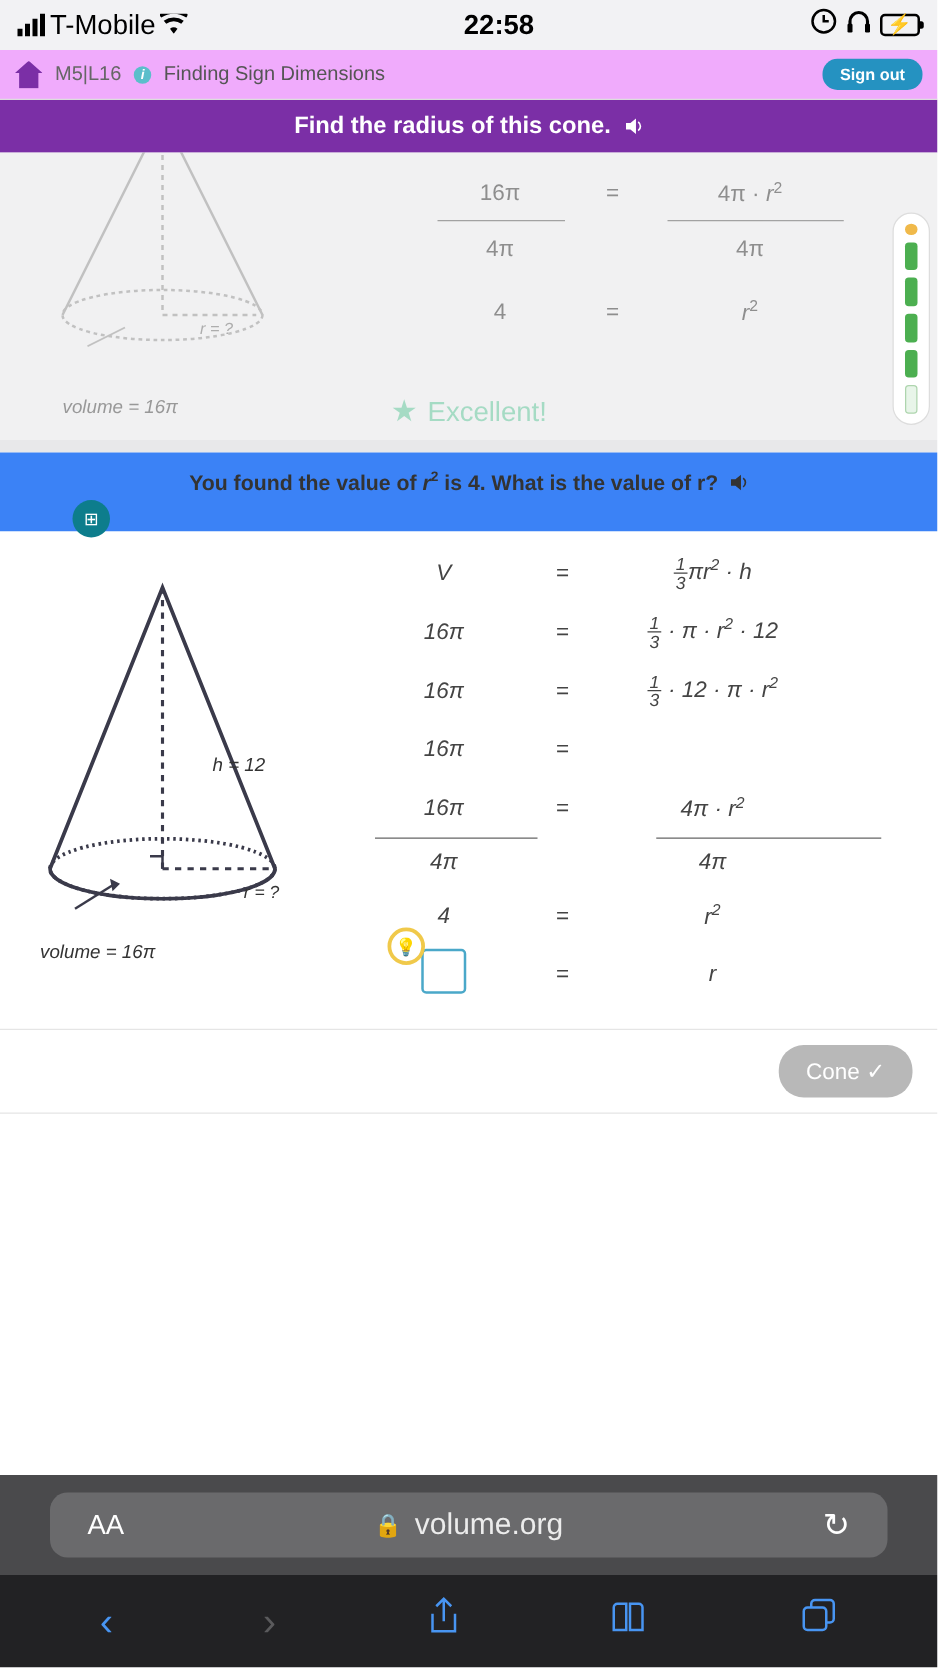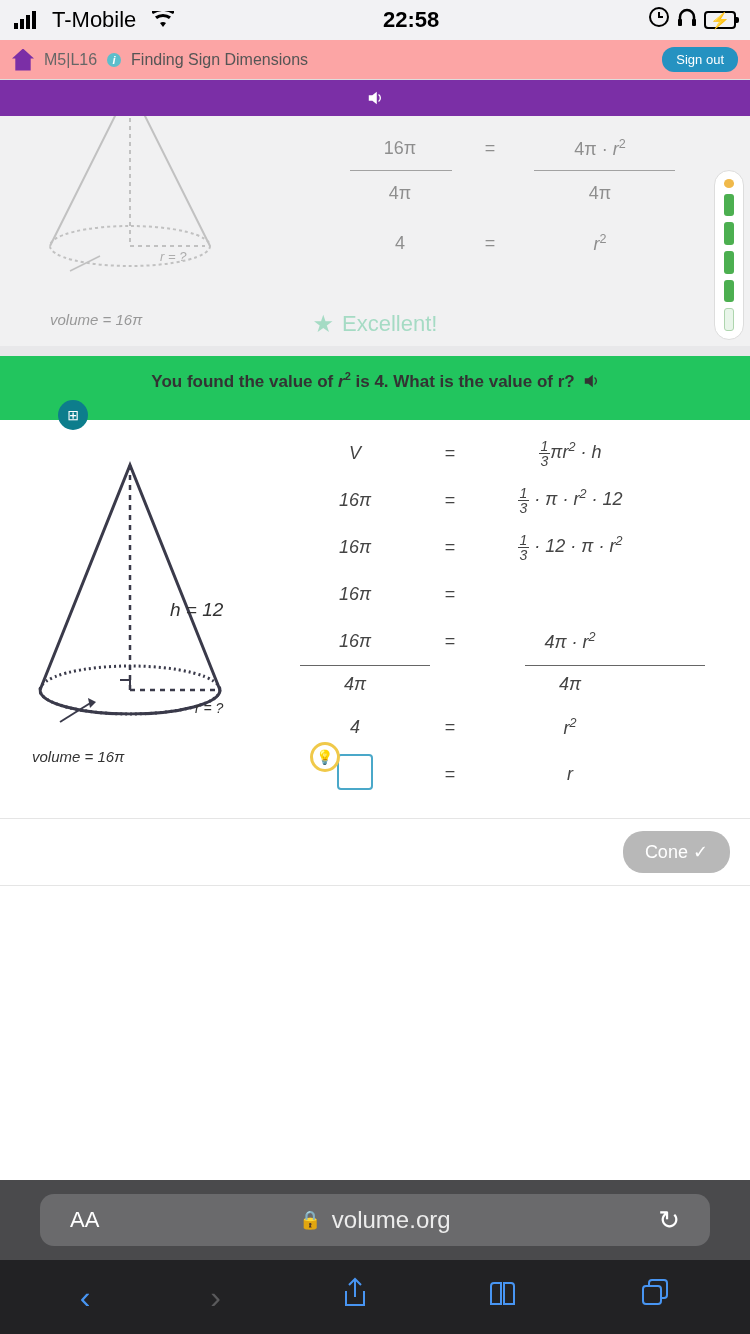--- a/index.html
+++ b/index.html
@@ -1,36 +1,36 @@
 <!DOCTYPE html>
 <html><head>
 <meta charset="utf-8">
 <style>
 * { margin:0; padding:0; box-sizing:border-box; font-family:-apple-system,Helvetica,Arial,sans-serif; }
 body { width:750px; height:1334px; background:#fff; position:relative; overflow:hidden; }
 
 
 .status-bar { height:40px; background:#f2f2f4; display:flex; align-items:center; justify-content:space-between; padding:0 14px; font-size:22px; font-weight:500; color:#000; }
-.status-left { display:flex; align-items:center; gap:16px; }
+.status-left { display:flex; align-items:center; gap:4px; }
 .signal-bars { display:flex; align-items:flex-end; gap:2px; }
 .signal-bars span { display:block; width:4px; background:#000; }
 .sb1{height:6px}.sb2{height:10px}.sb3{height:14px}.sb4{height:18px}
 .status-center { font-weight:600; }
 .status-right { display:flex; align-items:center; gap:6px; }
 .battery-ic{width:32px;height:18px;border:2px solid #000;border-radius:4px;position:relative;display:flex;align-items:center;justify-content:center;color:#f5b800;font-size:16px;font-weight:bold}
 .battery-ic::after{content:"";position:absolute;right:-5px;top:4px;width:3px;height:6px;background:#000;border-radius:0 2px 2px 0}
 
 
-.app-header { height:40px; background:#fca5a5; border-bottom:1px solid #ddd; display:flex; align-items:center; justify-content:space-between; padding:0 12px; }
+.app-header { height:40px; background:#f0abfc; border-bottom:1px solid #ddd; display:flex; align-items:center; justify-content:space-between; padding:0 12px; }
 .app-header-left { display:flex; align-items:center; gap:10px; }
 .home-ic{width:22px;height:22px;background:#7b2fa6;clip-path:polygon(50% 0,100% 45%,85% 45%,85% 100%,15% 100%,15% 45%,0 45%)}
 .lesson-id{font-size:16px;font-weight:500;color:#666}
 .info-ic{width:14px;height:14px;border-radius:50%;background:#5bbecb;color:#fff;font-size:11px;font-weight:bold;display:flex;align-items:center;justify-content:center;font-style:italic}
 .lesson-title{font-size:16px;color:#555;font-weight:500}
-.signout-btn{background:#2592c1;color:#fff;font-size:13px;padding:5px 14px;border-radius:12px;border:none;font-weight:400}
+.signout-btn{background:#2592c1;color:#fff;font-size:13px;padding:5px 14px;border-radius:12px;border:none;font-weight:700}
 
 
 .purple-banner{background:#7b2fa6;color:#fff;text-align:center;padding:10px 0;font-size:19px;font-weight:600;display:flex;align-items:center;justify-content:center;gap:10px}
 .sound-ic{width:16px;height:16px;display:inline-flex;align-items:center}
 .sound-ic svg{fill:#fff}
 
 
 .faded-section{background:#e8e8ea;padding:10px 20px 30px;opacity:0.6;position:relative;height:230px;overflow:hidden}
 .faded-cone{position:absolute;left:30px;top:-40px;width:200px;height:200px}
 .faded-vol-lbl{position:absolute;left:50px;top:195px;font-size:15px;font-style:italic;color:#555}
@@ -43,31 +43,31 @@
 
 .progress-sidebar{position:absolute;right:6px;top:170px;width:30px;height:170px;background:#fff;border:1px solid #ddd;border-radius:15px;padding:8px 4px;display:flex;flex-direction:column;align-items:center;gap:6px;z-index:5}
 .progress-dot{width:8px;height:8px;border-radius:50%;background:#ccc}
 .progress-seg{width:10px;height:26px;border-radius:3px}
 .pseg-g{background:#4caf50}.pseg-e{background:#e8f5e9;border:1px solid #aed5ae}
 
 
 .divider{height:10px;background:#e8e8ea}
 
 
-.question-section{background:#22c55e;padding:14px 20px 20px}
+.question-section{background:#3b82f6;padding:14px 20px 20px}
 .question-text{text-align:center;font-size:17px;font-weight:600;color:#333;display:flex;align-items:center;justify-content:center;gap:8px;margin-bottom:8px}
 .question-text sup{font-size:11px}
 .sound-ic2 svg{fill:#333}
 .calc-ic{position:absolute;left:58px;top:400px;width:30px;height:30px;background:#0d7d8c;border-radius:50%;display:flex;align-items:center;justify-content:center;color:#fff;font-size:14px;z-index:4}
 
 
 .main-content{display:flex;padding:10px 20px 20px;position:relative}
 .cone-area{width:260px;position:relative;height:350px}
 .cone-svg{width:220px;height:280px;margin-top:20px}
-.h-label{position:absolute;left:150px;top:169px;font-size:19px;font-style:italic;color:#333}
+.h-label{position:absolute;left:150px;top:169px;font-size:15px;font-style:italic;color:#333}
 .r-label{position:absolute;left:175px;top:270px;font-size:14px;font-style:italic;color:#333}
 .vol-label{position:absolute;left:12px;top:318px;font-size:15px;font-style:italic;color:#333}
 
 .equations{flex:1;padding-left:20px;font-size:18px;color:#444}
 .eqrow{display:flex;align-items:center;height:47px}
 .eql{width:130px;text-align:center;font-style:italic}
 .eqm{width:60px;text-align:center}
 .eqr{width:180px;text-align:center;font-style:italic}
 .eqr .frac,.eql .frac{display:inline-flex;flex-direction:column;font-size:14px;vertical-align:middle;line-height:1}
 .frac .fn,.frac .fd{padding:0 2px}
@@ -130,20 +130,21 @@
   <div class="app-header-left">
     <span class="home-ic"></span>
     <span class="lesson-id">M5|L16</span>
     <span class="info-ic">i</span>
     <span class="lesson-title">Finding Sign Dimensions</span>
   </div>
   <button class="signout-btn">Sign out</button>
 </div>
 
 <div class="purple-banner">
+  <span>Find the radius of this cone.</span>
   <span class="sound-ic">
       <svg width="18" height="18" viewBox="0 0 18 18">
         <path d="M2 6v6h4l5 4V2L6 6z"></path>
         <path d="M13 5a5 5 0 010 8" fill="none" stroke="#fff" stroke-width="1.5"></path>
       </svg>
     </span>
 </div>
 
 <div class="faded-section">
   <svg class="faded-cone" viewBox="0 0 200 200">

